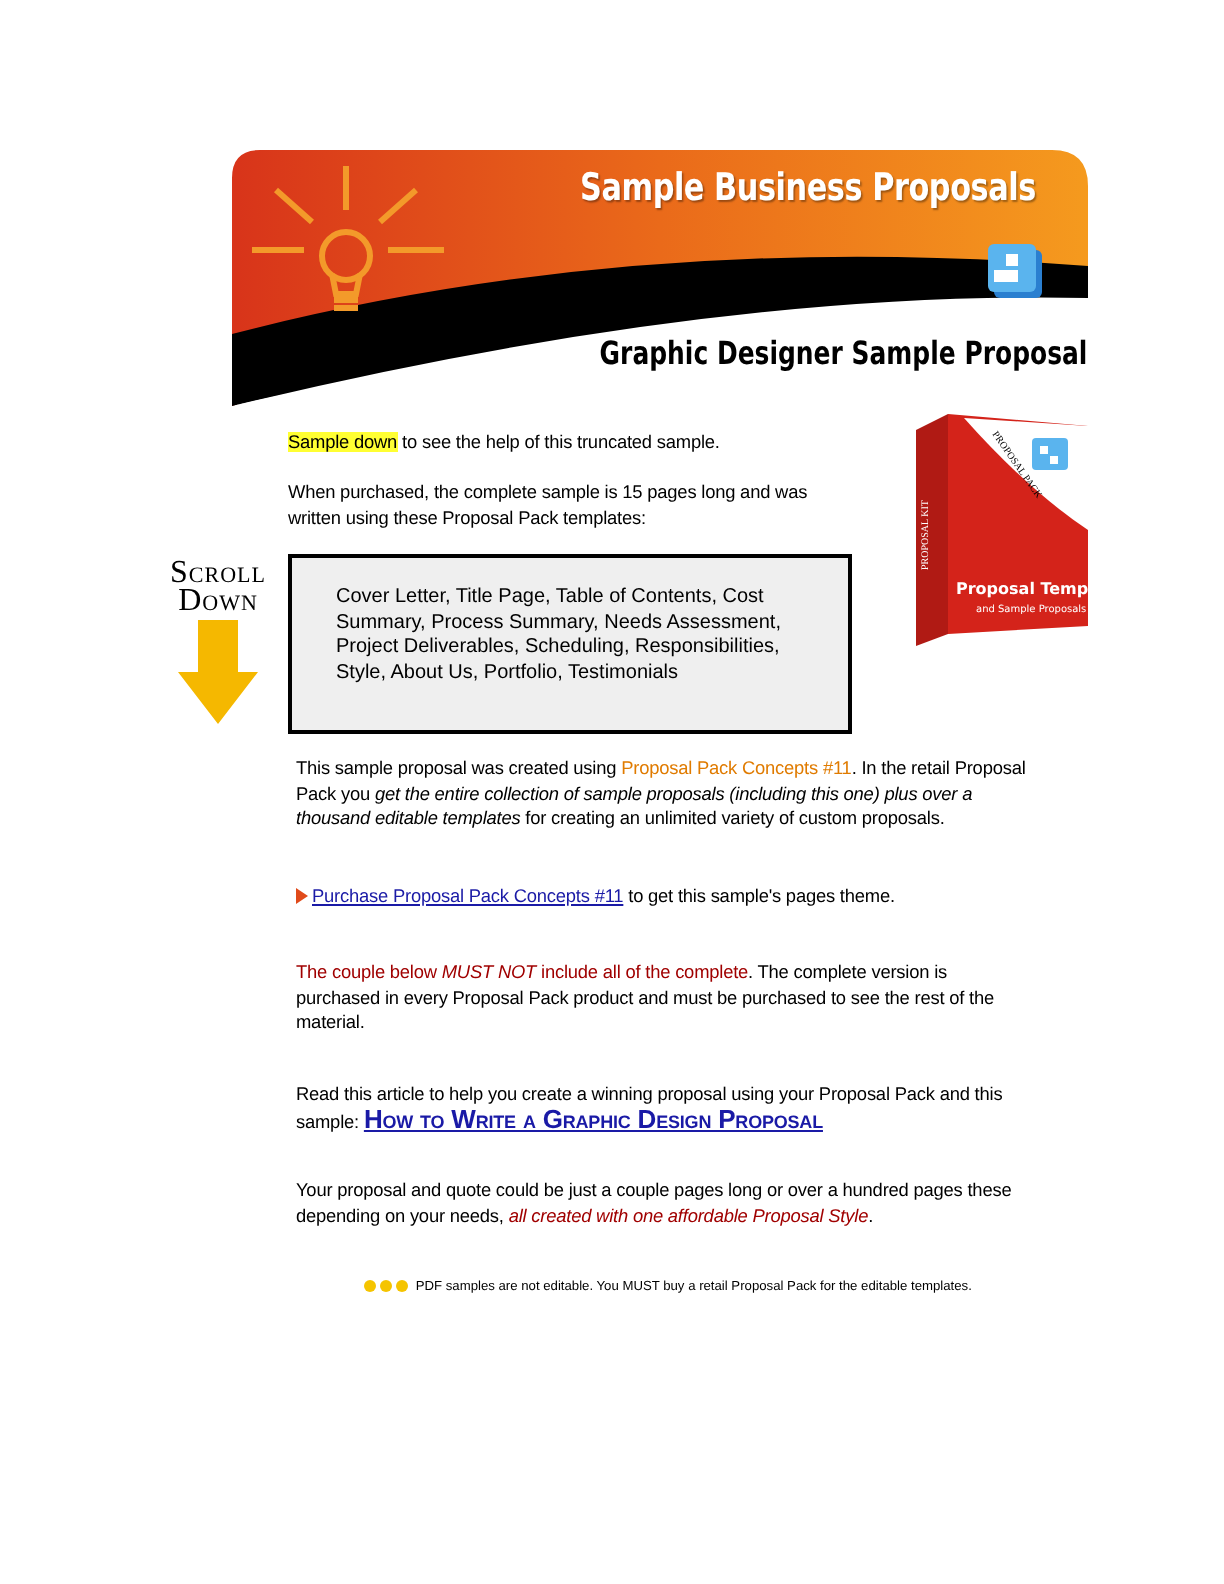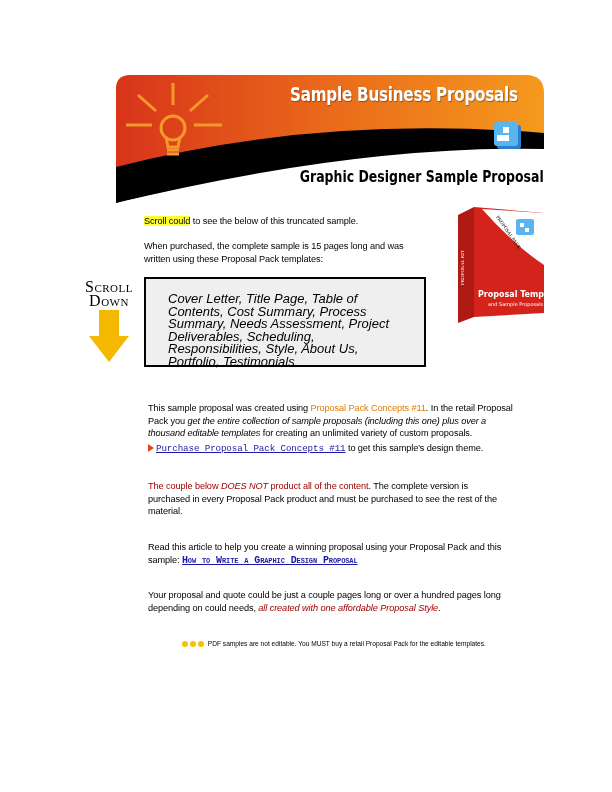--- a/index.html
+++ b/index.html
@@ -12,33 +12,33 @@
                color:#fff; font-weight:bold; font-size:19px; letter-spacing:-0.3px;
                font-family:"DejaVu Sans", sans-serif; transform:scaleX(0.8); transform-origin:left top;
                text-shadow:1px 1px 1px rgba(0,0,0,0.35); white-space:nowrap; }
   .hdr-sub { position:absolute; right:0; top:92px; color:#000; font-weight:bold;
              font-size:16px; font-family:"DejaVu Sans", sans-serif; white-space:nowrap;
              transform:scaleX(0.78); transform-origin:right top; }
   .p { font-size:9.2px; line-height:12.5px; letter-spacing:-0.1px; }
   .hl { background:#ffff33; }
   .orange { color:#e07b00; }
   .red { color:#a00000; }
-  .link { color:#1a1aa6; text-decoration:underline;font-family:Liberation Mono, monospace; }
+  .link { color:#1a1aa6; text-decoration:underline; }
   .box { left:120px; top:277px; width:278px; height:86px; background:#efefef;
          border:2px solid #000; }
-  .box-text { position:absolute; left:22px; top:14px; width:240px; font-size:13px; line-height:12.5px;font-style:italic; }
+  .box-text { position:absolute; left:22px; top:14px; width:240px; font-size:10px; line-height:12.5px; }
   .scroll { left:50px; top:280px; width:70px; text-align:center;
             font-family:Liberation Serif, serif; font-size:14px; line-height:14px; letter-spacing:0.5px; }
   .scroll .sc { font-variant:small-caps; font-size:16px; }
   .product { left:430px; top:205px; width:95px; height:120px; }
   .footnote { left:158px; top:640px; font-size:6.6px; white-space:nowrap; }
   .dot { display:inline-block; width:6px; height:6px; border-radius:50%; background:#f5c400; margin-right:2px; vertical-align:middle; }
   .bullet-arrow { display:inline-block; width:0; height:0; border-top:4px solid transparent; border-bottom:4px solid transparent;
                   border-left:6px solid #e04a1a; margin-right:2px; vertical-align:-1px; }
-  .smallcaps { font-variant:small-caps; font-weight:bold; font-size:10px; }
+  .smallcaps { font-variant:small-caps; font-weight:bold; font-size:13px; }
 </style>
 </head>
 <body>
 
 <div class="abs header">
   <svg width="428" height="128" viewBox="0 0 428 128">
     <defs>
       <linearGradient id="bg" x1="0" y1="0" x2="1" y2="0">
         <stop offset="0" stop-color="#d8341a"></stop>
         <stop offset="0.5" stop-color="#ea6a1a"></stop>
@@ -67,21 +67,21 @@
       <rect x="387" y="52" width="6" height="6" fill="#fff"></rect>
       <rect x="381" y="60" width="6" height="6" fill="#fff"></rect>
       <rect x="387" y="60" width="6" height="6" fill="#fff"></rect>
     </g>
   </svg>
   <div class="hdr-title">Sample Business Proposals</div>
   <div class="hdr-sub">Graphic Designer Sample Proposal</div>
 </div>
 
 <div class="abs p" style="left:120px; top:215px; width:300px;">
-  <span class="hl">Scroll could</span><span> to see the below of this truncated sample.</span>
+  <span class="hl">Sample down</span><span> to see the help of this truncated sample.</span>
 </div>
 <div class="abs p" style="left:120px; top:240px; width:265px;">When purchased, the complete sample is 15 pages long and was written using these Proposal Pack templates:</div>
 
 <div class="abs scroll">
   <div class="sc">Scroll</div>
   <div class="sc">Down</div>
   <svg width="40" height="52" viewBox="0 0 40 52" style="margin-top:2px">
     <polygon points="10,0 30,0 30,26 40,26 20,52 0,26 10,26" fill="#f5b800"></polygon>
   </svg>
 </div>
@@ -98,36 +98,36 @@
     <rect x="62" y="14" width="18" height="16" rx="2" fill="#5ab4ee"></rect>
     <rect x="66" y="18" width="4" height="4" fill="#fff"></rect>
     <rect x="71" y="23" width="4" height="4" fill="#fff"></rect>
     <text x="10" y="80" fill="#fff" font-size="5" transform="rotate(-90 10 80)" font-family="Liberation Serif, serif">PROPOSAL KIT</text>
     <text x="42" y="12" fill="#000" font-size="5" transform="rotate(55 42 12)" font-family="Liberation Serif, serif">PROPOSAL PACK</text>
     <text x="24" y="92" fill="#fff" font-size="8" font-weight="bold" font-family="DejaVu Sans, sans-serif">Proposal Templates</text>
     <text x="34" y="101" fill="#fff" font-size="5" font-family="DejaVu Sans, sans-serif">and Sample Proposals</text>
   </svg>
 </div>
 
-<div class="abs p" style="left:124px; top:402px; width:365px;">
+<div class="abs p" style="left:124px; top:378px; width:365px;">
   <span>This sample proposal was created using </span><span class="orange">Proposal Pack Concepts #11</span><span>. In the retail Proposal Pack you </span><i>get the entire collection of sample proposals (including this one) plus over a thousand editable templates</i><span> for creating an unlimited variety of custom proposals.</span>
 </div>
 
 <div class="abs p" style="left:124px; top:442px; width:365px;">
-  <span class="bullet-arrow"></span><a class="link" href="#">Purchase Proposal Pack Concepts #11</a><span> to get this sample's design theme.</span>
+  <span class="bullet-arrow"></span><a class="link" href="#">Purchase Proposal Pack Concepts #11</a><span> to get this sample's pages theme.</span>
 </div>
 
 <div class="abs p" style="left:124px; top:480px; width:360px;">
-  <span class="red">The couple below </span><i class="red">DOES NOT</i><span class="red"> product all of the content</span><span>. The complete version is purchased in every Proposal Pack product and must be purchased to see the rest of the material.</span>
+  <span class="red">The couple below </span><i class="red">MUST NOT</i><span class="red"> include all of the complete</span><span>. The complete version is purchased in every Proposal Pack product and must be purchased to see the rest of the material.</span>
 </div>
 
 <div class="abs p" style="left:124px; top:541px; width:365px;">
   <span>Read this article to help you create a winning proposal using your Proposal Pack and this sample: </span><a class="link smallcaps" href="#">How to Write a Graphic Design Proposal</a>
 </div>
 
 <div class="abs p" style="left:124px; top:589px; width:365px;">
-  <span>Your proposal and quote could be just a couple pages long or over a hundred pages long depending on could needs, </span><i class="red">all created with one affordable Proposal Style</i><span>.</span>
+  <span>Your proposal and quote could be just a couple pages long or over a hundred pages these depending on your needs, </span><i class="red">all created with one affordable Proposal Style</i><span>.</span>
 </div>
 
 <div class="abs footnote">
   <span class="dot"></span><span class="dot"></span><span class="dot"></span>
   <span>PDF samples are not editable. You MUST buy a retail Proposal Pack for the editable templates.</span>
 </div>
 
 </body></html>

